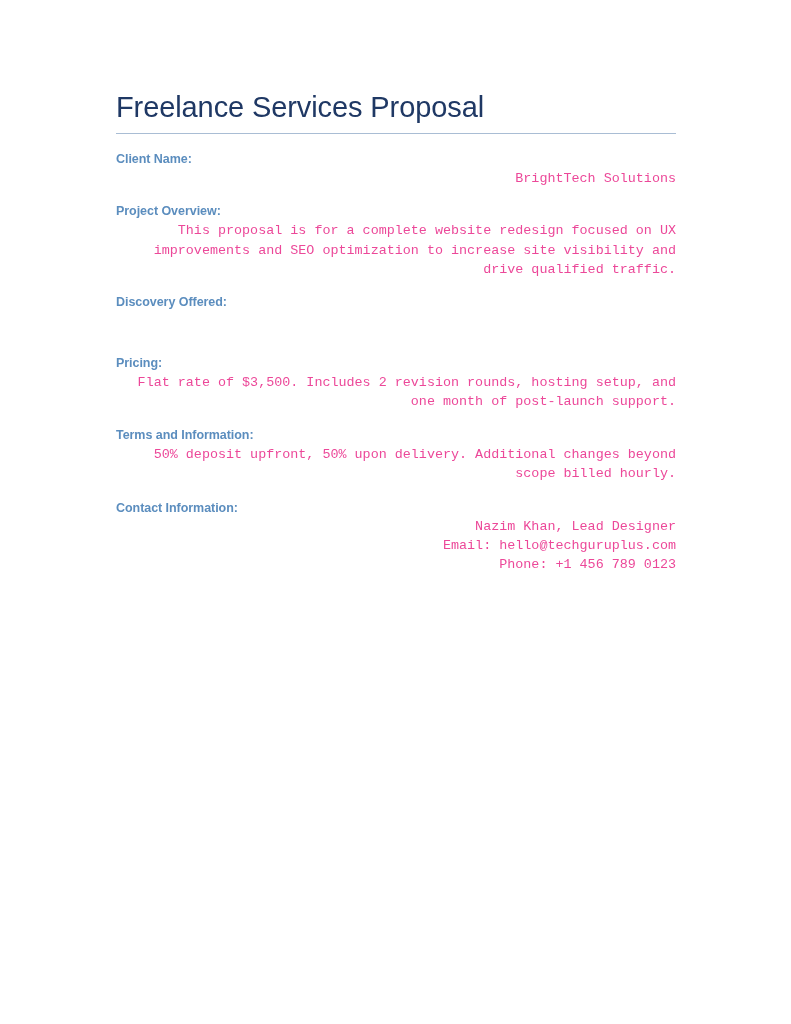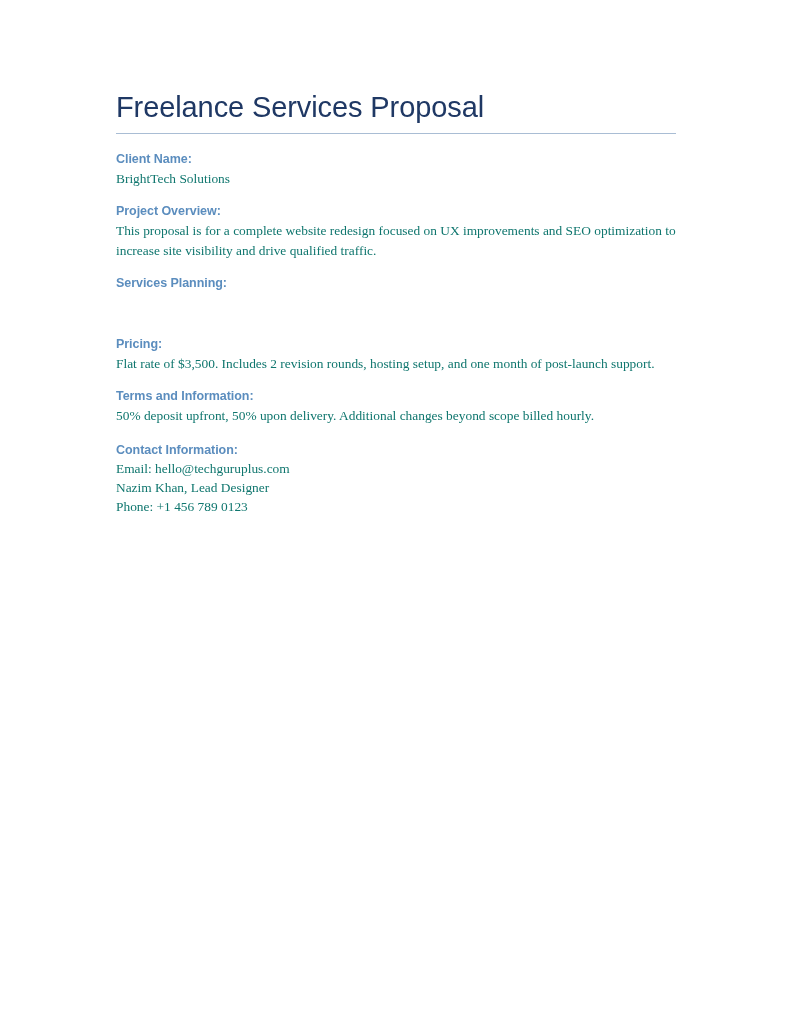--- a/index.html
+++ b/index.html
@@ -58,28 +58,28 @@
     font-size: 12.5px;
     font-weight: bold;
     color: #5b8dbe;
     line-height: 16px;
     margin: 0;
     padding: 0;
     letter-spacing: -0.05px;
   }
 
   .section-body {
-    font-family: Liberation Serif, serif;
+    font-family: Liberation Mono, monospace;
     font-size: 13.4px;
     font-weight: 400;
-    color: #0f766e;
+    color: #ec4899;
     line-height: 19.3px;
     margin: 2px 0 0 0;
     padding: 0;
-    text-align: left;
+    text-align: right;
   }
 
   
   .section-body.lines {
     line-height: 18.6px;
   }
 
   .section-body .line {
     display: block;
   }
@@ -107,21 +107,21 @@
     <div class="gap-sm"></div>
 
     <div class="section">
       <div class="section-heading">Project Overview:</div>
       <p class="section-body">This proposal is for a complete website redesign focused on UX improvements and SEO optimization to increase site visibility and drive qualified traffic.</p>
     </div>
 
     <div class="gap-sm"></div>
 
     <div class="section">
-      <div class="section-heading">Services Planning:</div>
+      <div class="section-heading">Discovery Offered:</div>
     </div>
 
     <div class="gap-sm"></div>
 
 
     <div class="gap-sm"></div>
 
 
     <div class="gap-sm"></div>
 
@@ -135,20 +135,20 @@
     <div class="section">
       <div class="section-heading">Terms and Information:</div>
       <p class="section-body">50% deposit upfront, 50% upon delivery. Additional changes beyond scope billed hourly.</p>
     </div>
 
     <div class="gap-md"></div>
 
     <div class="section">
       <div class="section-heading">Contact Information:</div>
       <p class="section-body lines">
+        <span class="line">Nazim Khan, Lead Designer</span>
         <span class="line">Email: hello@techguruplus.com</span>
-        <span class="line">Nazim Khan, Lead Designer</span>
         <span class="line">Phone: +1 456 789 0123</span>
       </p>
     </div>
 
   </div>
 </div>
 
 </body></html>

